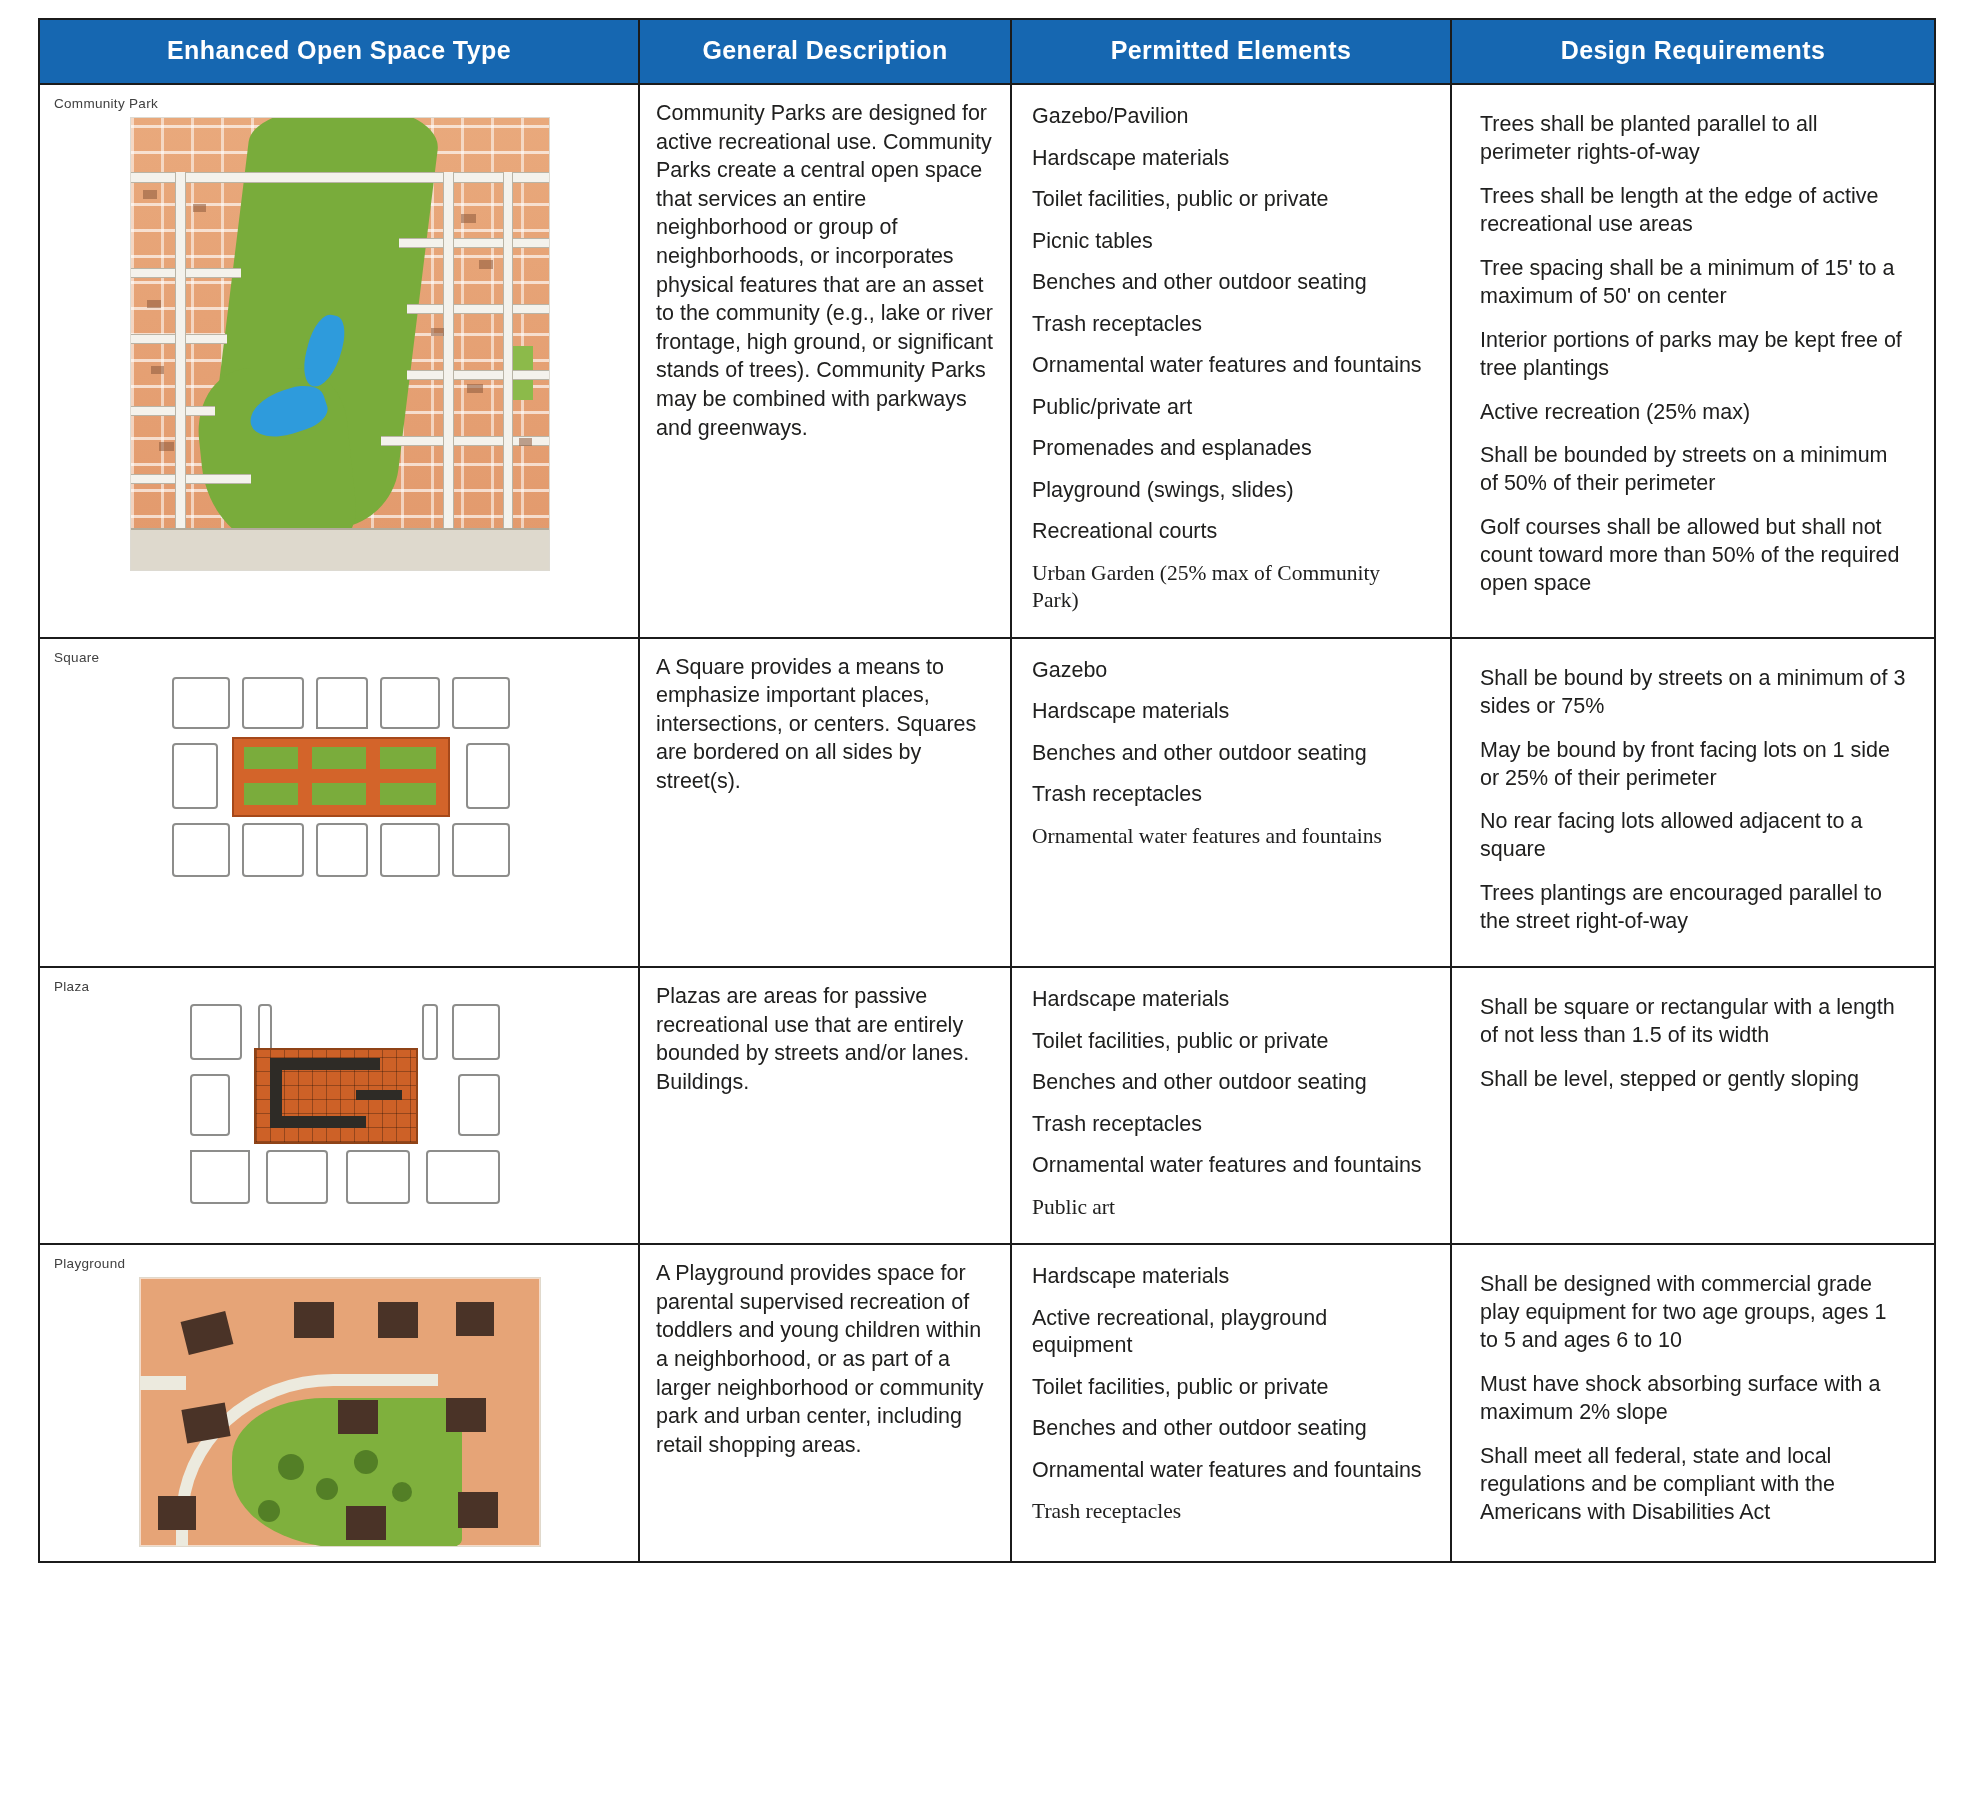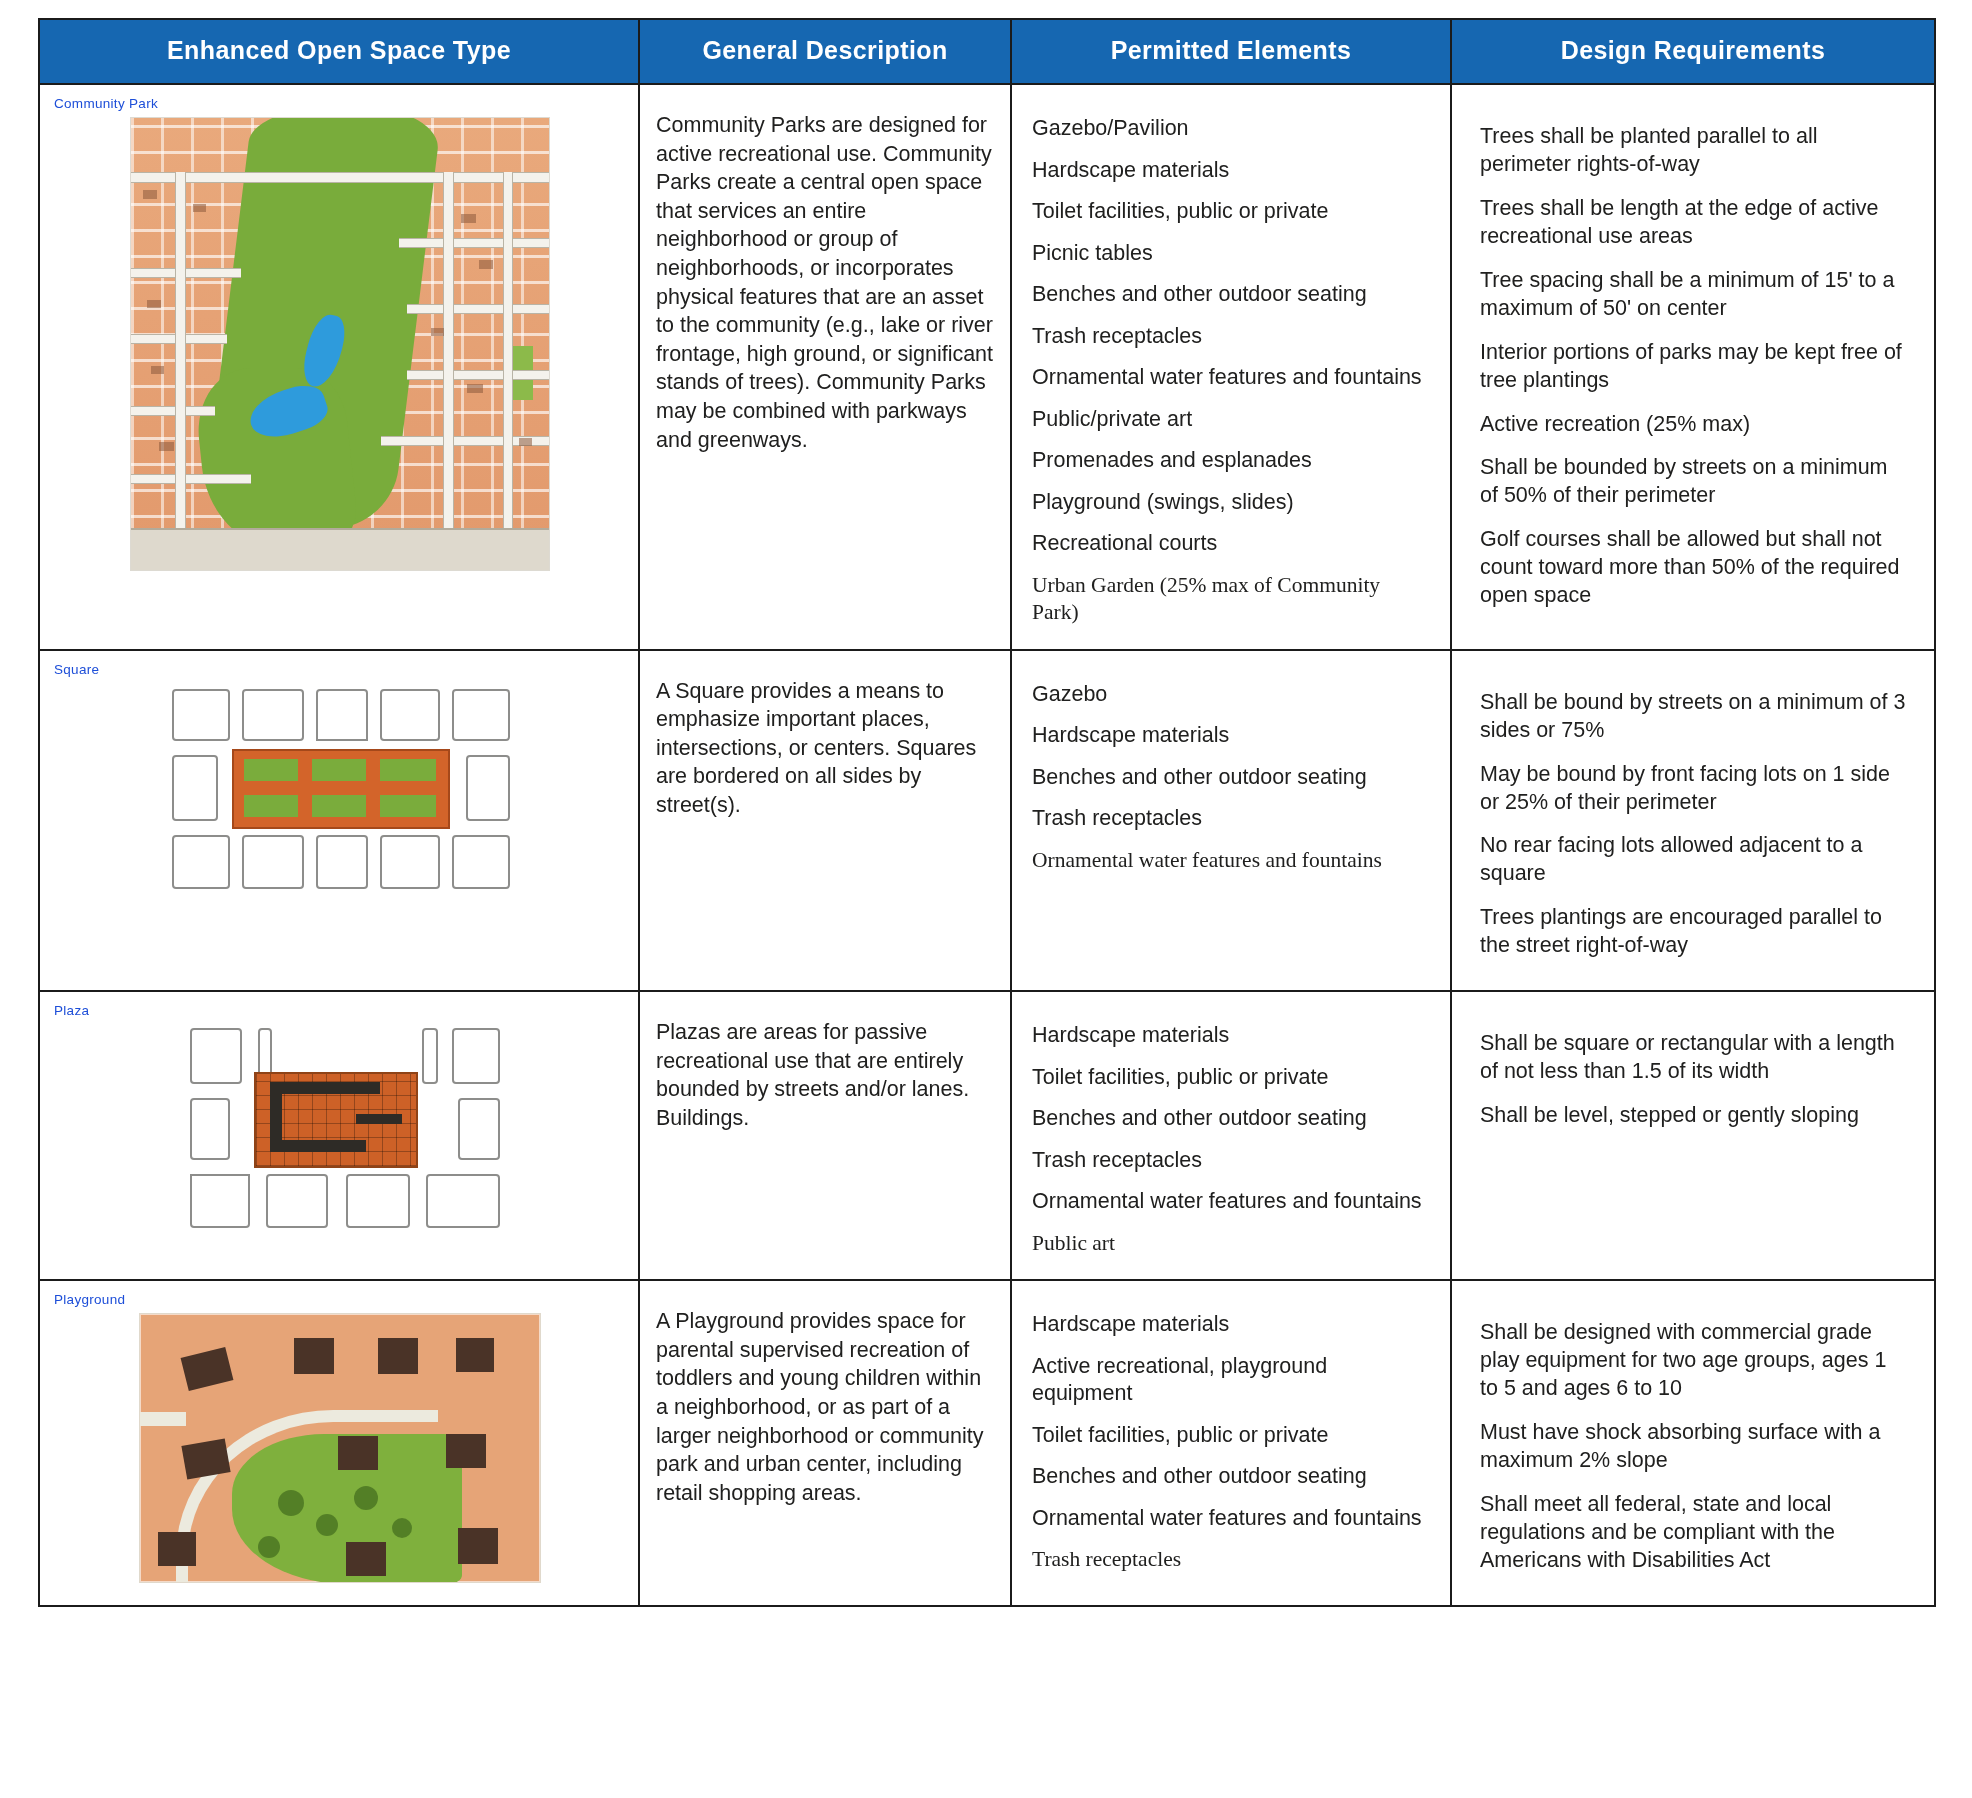--- a/index.html
+++ b/index.html
@@ -44,33 +44,33 @@
     text-align: center;
     padding: 16px 6px 18px 6px;
     border: 2px solid #1b1b1b;
     vertical-align: middle;
     white-space: nowrap;
   }
 
   tbody td {
     border: 2px solid #1b1b1b;
     vertical-align: top;
-    padding: 26px 16px 18px 16px;
+    padding: 14px 16px 18px 16px;
     font-size: 21.5px;
     line-height: 1.33;
     color: #20201f;
   }
 
   tbody td.cell-type {
     padding: 10px 12px 14px 14px;
   }
 
   .type-label {
     font-size: 13.5px;
-    color: #1d4ed8;
+    color: #404040;
     letter-spacing: 0.3px;
     margin-bottom: 4px;
     filter: blur(0.4px);
   }
 
   .desc-text {
     white-space: pre-line;
   }
 
   ul.items {

